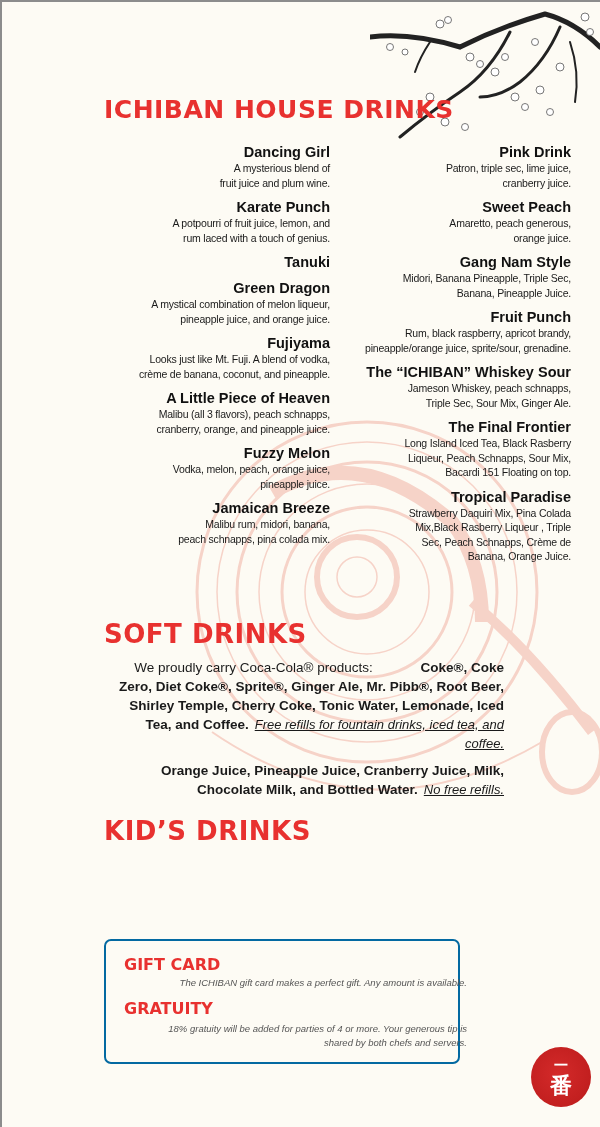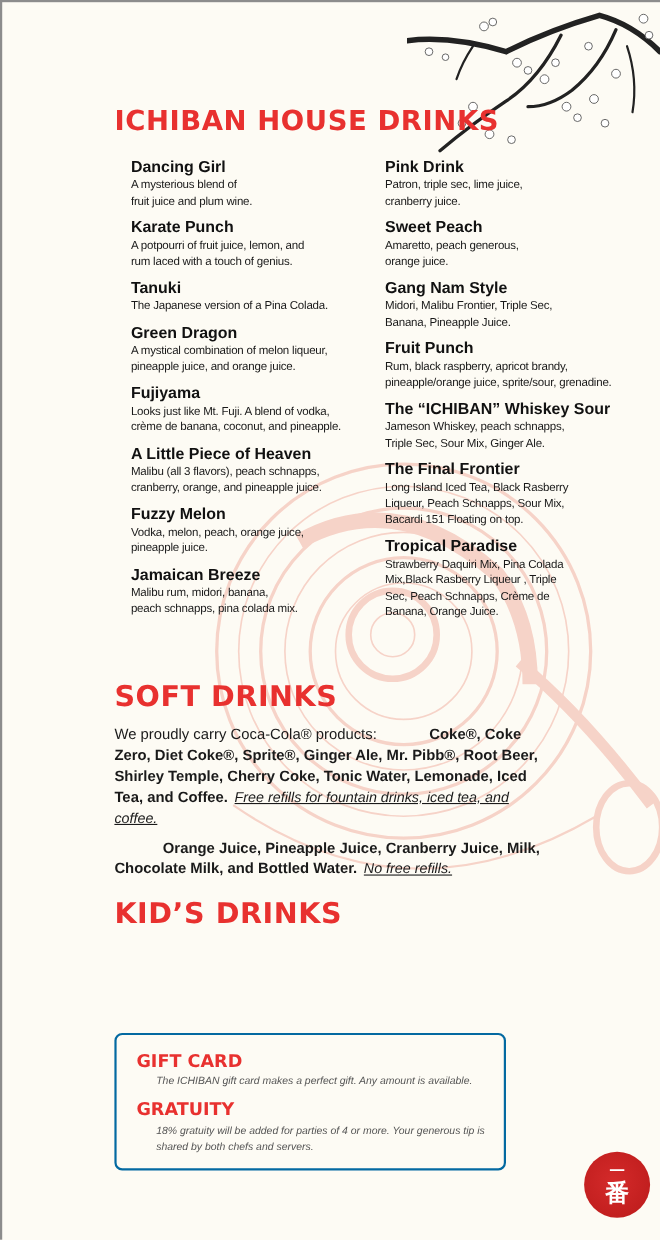--- a/index.html
+++ b/index.html
@@ -6,21 +6,21 @@
     body {
       width: 600px; height: 1127px; overflow: hidden;
       background: #fdfbf4;
       font-family: "Liberation Sans", sans-serif;
       color: #1a1a1a;
       position: relative;
       box-sizing: border-box;
       border-top: 2px solid #8c8c8c;
       border-left: 2px solid #8c8c8c;
     }
-    .page { position: absolute; inset: 0; }
+    .page { position: absolute; inset: 0; text-align: right; }
     .bg-teapot { position: absolute; left: 150px; top: 400px; width: 450px; height: 420px; pointer-events: none; }
     .branch { position: absolute; right: 0; top: 0; width: 230px; height: 150px; pointer-events: none; }
     .heading {
       position: absolute; left: 102px;
       color: #e8312f; font-weight: 700; font-size: 26px; letter-spacing: 0.5px;
       font-family: "DejaVu Sans", sans-serif;
     }
     .h-house { top: 93px; font-size: 25px; }
     .h-soft { top: 617px; }
     .h-kids { top: 814px; }
@@ -109,21 +109,20 @@
         <div class="drink-desc" style="white-space:pre-line">A mysterious blend of
 fruit juice and plum wine.</div>
       </div>
     <div class="drink">
         <div class="drink-name">Karate Punch</div>
         <div class="drink-desc" style="white-space:pre-line">A potpourri of fruit juice, lemon, and
 rum laced with a touch of genius.</div>
       </div>
     <div class="drink">
         <div class="drink-name">Tanuki</div>
-        <div class="drink-desc" style="white-space:pre-line">The Japanese version of a Pina Colada.</div>
       </div>
     <div class="drink">
         <div class="drink-name">Green Dragon</div>
         <div class="drink-desc" style="white-space:pre-line">A mystical combination of melon liqueur,
 pineapple juice, and orange juice.</div>
       </div>
     <div class="drink">
         <div class="drink-name">Fujiyama</div>
         <div class="drink-desc" style="white-space:pre-line">Looks just like Mt. Fuji. A blend of vodka,
 crème de banana, coconut, and pineapple.</div>
@@ -151,21 +150,21 @@
         <div class="drink-desc" style="white-space:pre-line">Patron, triple sec, lime juice,
 cranberry juice.</div>
       </div>
     <div class="drink">
         <div class="drink-name">Sweet Peach</div>
         <div class="drink-desc" style="white-space:pre-line">Amaretto, peach generous,
 orange juice.</div>
       </div>
     <div class="drink">
         <div class="drink-name">Gang Nam Style</div>
-        <div class="drink-desc" style="white-space:pre-line">Midori, Malibu Frontier, Triple Sec,
+        <div class="drink-desc" style="white-space:pre-line">Midori, Banana Pineapple, Triple Sec,
 Banana, Pineapple Juice.</div>
       </div>
     <div class="drink">
         <div class="drink-name">Fruit Punch</div>
         <div class="drink-desc" style="white-space:pre-line">Rum, black raspberry, apricot brandy,
 pineapple/orange juice, sprite/sour, grenadine.</div>
       </div>
     <div class="drink">
         <div class="drink-name">The “ICHIBAN” Whiskey Sour</div>
         <div class="drink-desc" style="white-space:pre-line">Jameson Whiskey, peach schnapps,

